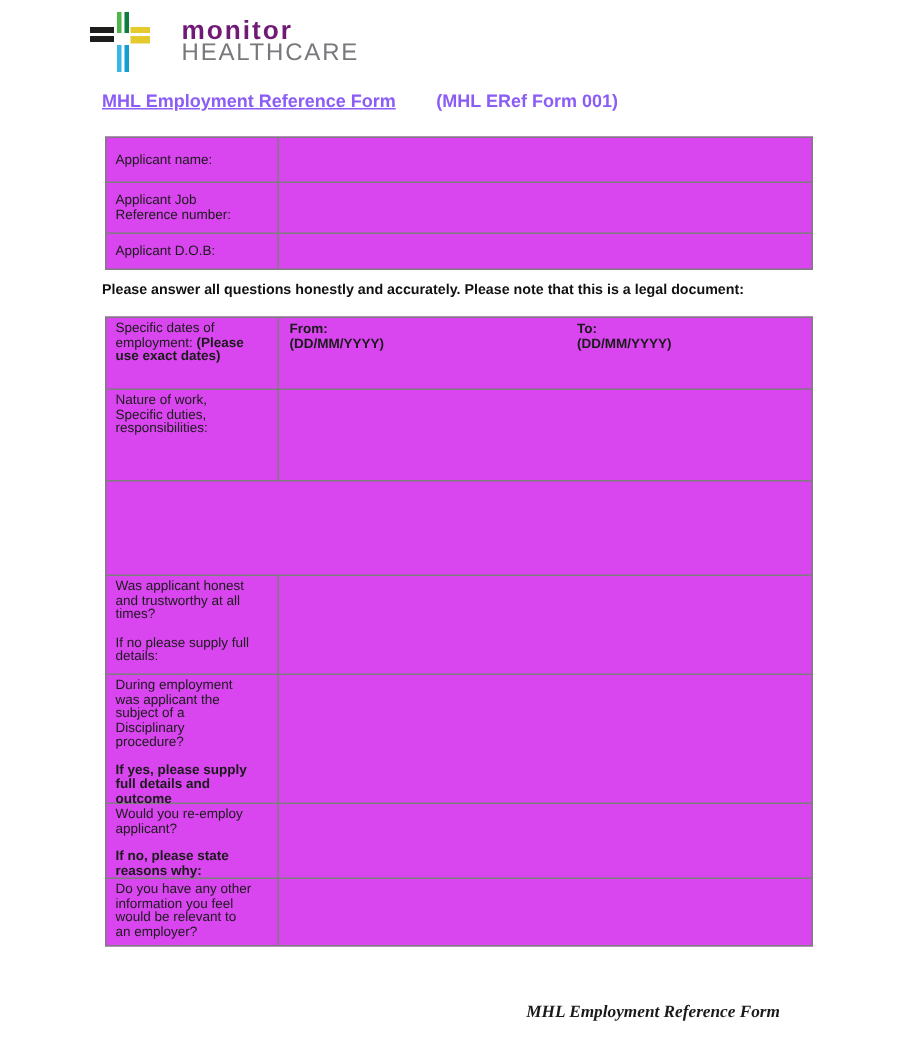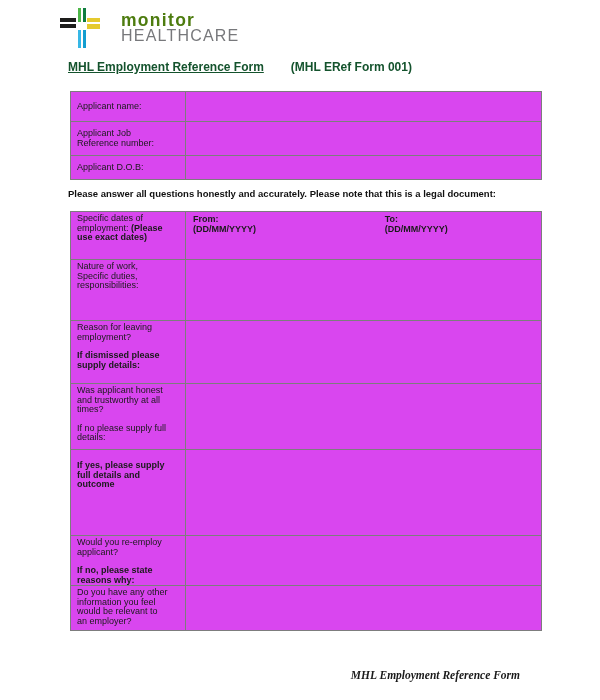--- a/index.html
+++ b/index.html
@@ -15,25 +15,25 @@
   .bar.green-light { left:18px; top:0;  width:3.4px; height:14px; background:#4eb748; }
   .bar.green-dark  { left:23px; top:0;  width:3.4px; height:14px; background:#0e7c3f; }
   .bar.black-1     { left:0;    top:10px; width:16px; height:4px; background:#1d1d1b; }
   .bar.black-2     { left:0;    top:16px; width:16px; height:4px; background:#1d1d1b; }
   .bar.yellow-1    { left:27px; top:9.5px; width:13px; height:4.5px; background:#e5ca2e; }
   .bar.yellow-2    { left:27px; top:16px;  width:13px; height:5px;   background:#e5ca2e; }
   .bar.blue-light  { left:18px; top:21.5px; width:3.4px; height:18px; background:#36b7e6; }
   .bar.blue-dark   { left:23px; top:21.5px; width:3.4px; height:18px; background:#139ed0; }
 
   .wordmark { position:absolute; left:121px; top:11px; }
-  .brand-name { font-size:17.5px; font-weight:bold; letter-spacing:1.3px; color:#4d7c0f; line-height:18px; }
+  .brand-name { font-size:17.5px; font-weight:bold; letter-spacing:1.3px; color:#701a75; line-height:18px; }
   .brand-tagline { font-size:16px; letter-spacing:1.2px; color:#77787b; line-height:12px; margin-top:1px; }
 
   
-  .title-row { position:absolute; left:68px; top:60px; font-size:12px; font-weight:bold; color:#14532d; }
+  .title-row { position:absolute; left:68px; top:60px; font-size:12px; font-weight:bold; color:#8b5cf6; }
   .title-main { text-decoration:underline; }
   .title-code { margin-left:27px; }
 
   
   .form-table { position:absolute; left:70px; width:472px; border:1px solid #7d7d7d; background:#d946ef; }
   .t1 { top:91px; }
   .t2 { top:211px; }
   .row { display:flex; border-top:1px solid #7d7d7d; }
   .row:first-child { border-top:none; }
   .cell-label {
@@ -135,42 +135,41 @@
 
 
     <div class="row r-nature">
       <div class="cell-label"><span class="pre">Nature of work,
 Specific duties,
 responsibilities:</span></div>
       <div class="cell-value"></div>
     </div>
 
     <div class="row r-reason">
-      <div class="cell-label">
-        <span class="pre">Reason for leaving
-employment?</span>
-        <p class="note bold">If dismissed please
-supply details:</p>
-      </div>
       <div class="cell-value"></div>
     </div>
 
     <div class="row r-honest">
       <div class="cell-label">
         <span class="pre">Was applicant honest
 and trustworthy at all
 times?</span>
         <p class="note">If no please supply full
 details:</p>
       </div>
       <div class="cell-value"></div>
     </div>
 
     <div class="row r-disc">
       <div class="cell-label">
+        <span class="pre">During employment
+was applicant the
+subject of a
+Disciplinary
+procedure?</span>
         <p class="note bold">If yes, please supply
 full details and
 outcome</p>
       </div>
       <div class="cell-value"></div>
     </div>
 
     <div class="row r-reemploy">
       <div class="cell-label">
         <span class="pre">Would you re-employ

